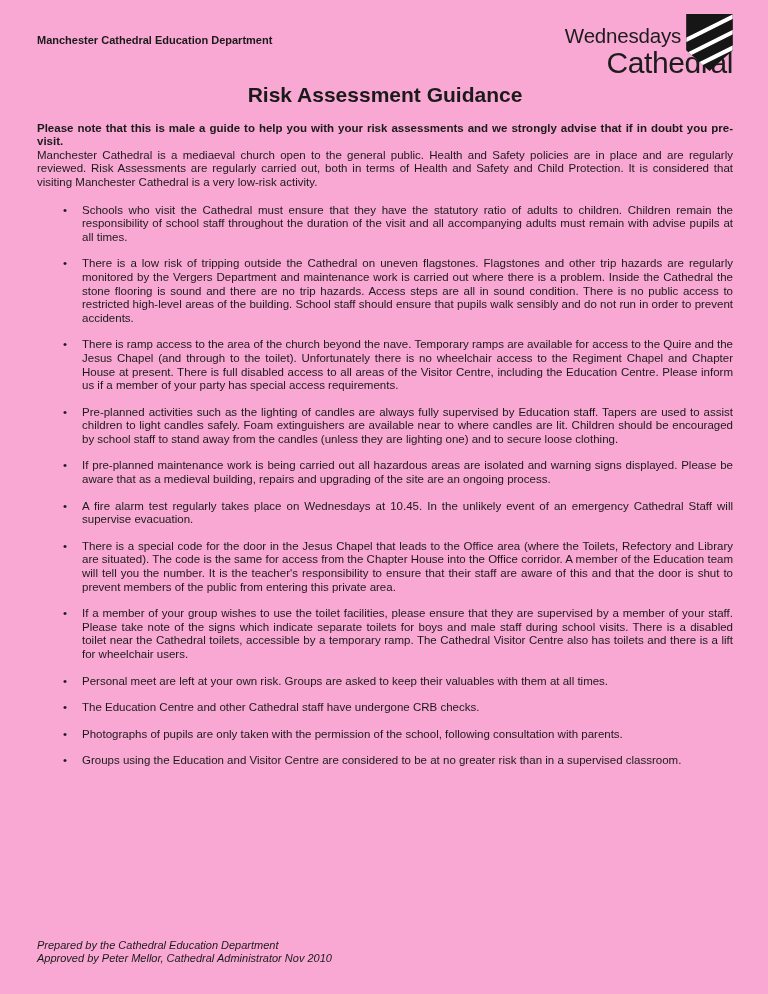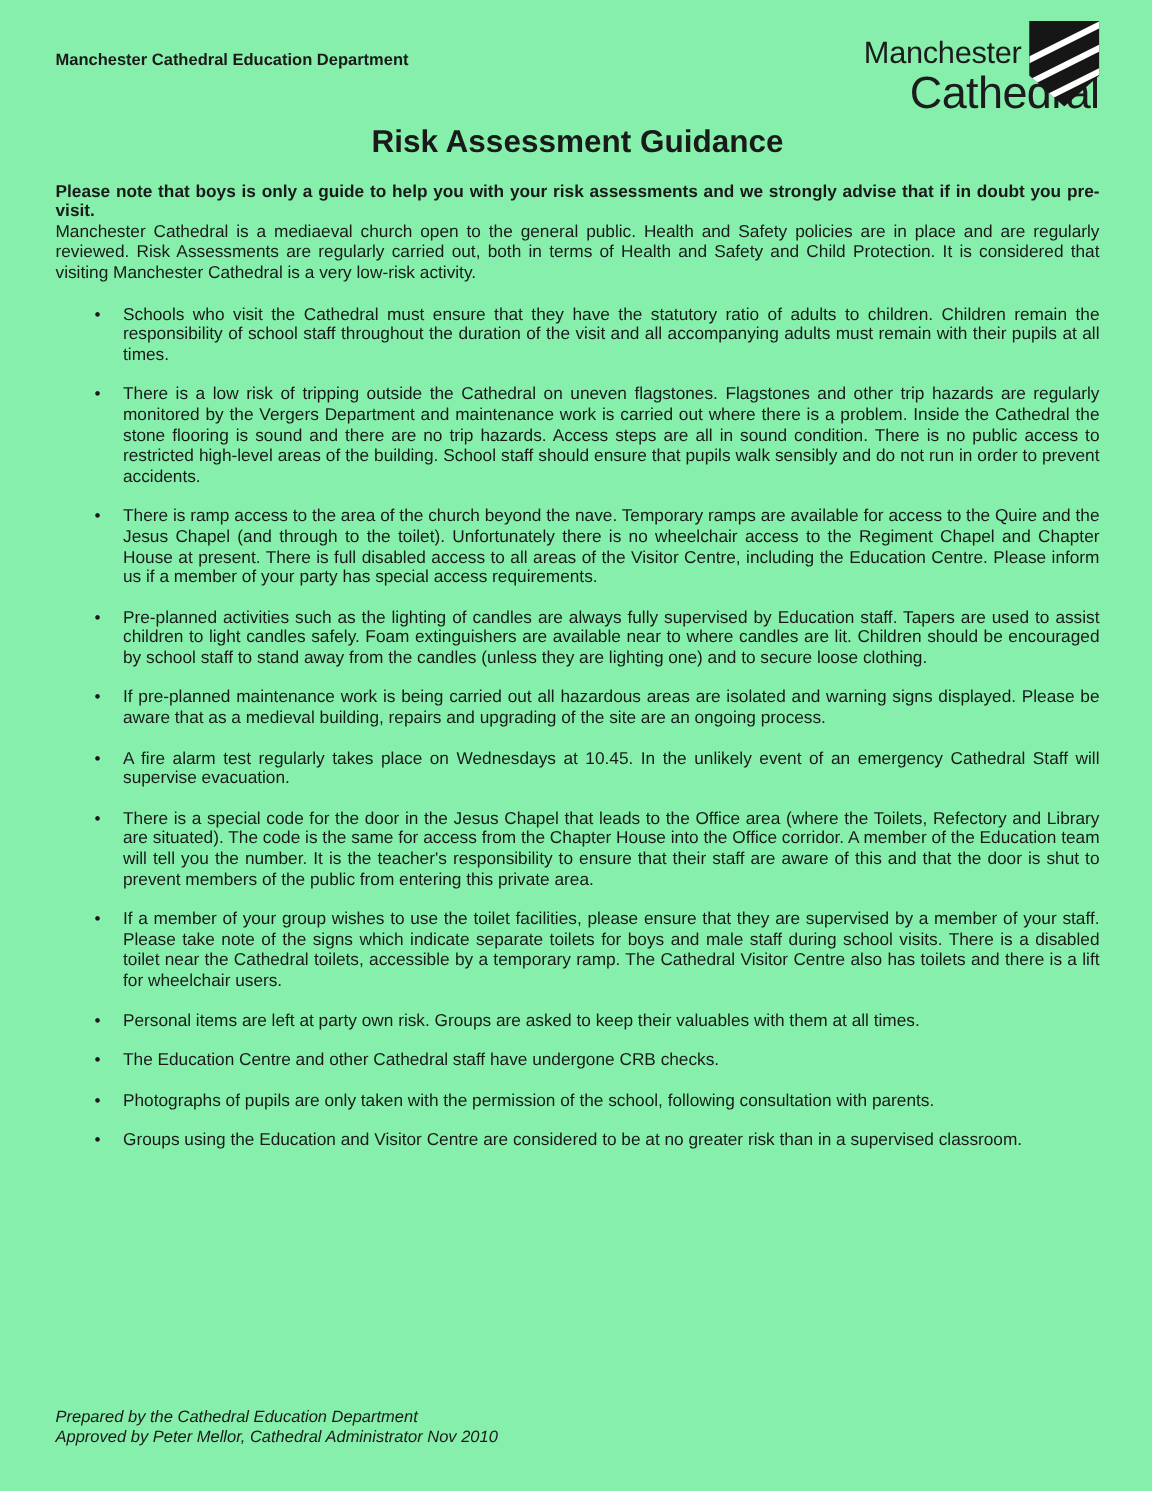--- a/index.html
+++ b/index.html
@@ -1,21 +1,21 @@
 <!DOCTYPE html>
 <html><head>
 <meta charset="utf-8">
 <style>
   * { box-sizing: border-box; }
   html, body { margin: 0; padding: 0; background: #ffffff; }
   .page {
     width: 768px;
     height: 994px;
     margin: 0 auto;
-    background: #86efac;
+    background: #f9a8d4;
     padding: 14px 35px 30px 37px;
     display: flex;
     flex-direction: column;
     overflow: hidden;
     font-family: "Liberation Sans", sans-serif;
     font-size: 11.5px;
     line-height: 13.6px;
     color: #1a1a1a;
   }
   .header-row {
@@ -91,21 +91,21 @@
 </style>
 </head>
 <body>
 
 <div class="page">
 
   <div class="header-row">
     <div class="dept">Manchester Cathedral Education Department</div>
 
     <div class="logo">
-      <span class="logo-manchester">Manchester</span>
+      <span class="logo-manchester">Wednesdays</span>
       <span class="logo-cathedral">Cathedral</span>
       <span class="shield-wrap">
         <svg width="47" height="57" viewBox="0 0 36 44" aria-hidden="true">
           <defs>
             <clipPath id="sclip">
               <path d="M0,0 H36 V28 L18,44 L0,28 Z"></path>
             </clipPath>
           </defs>
           <path d="M0,0 H36 V28 L18,44 L0,28 Z" fill="#161616"></path>
           <g clip-path="url(#sclip)" stroke="#ffffff" stroke-width="3.2" fill="none">
@@ -113,34 +113,34 @@
             <path d="M-4,34 L40,12"></path>
             <path d="M-4,46 L40,24"></path>
           </g>
         </svg>
       </span>
     </div>
   </div>
 
   <h1 class="doc-title">Risk Assessment Guidance</h1>
 
-  <p class="intro-bold">Please note that boys is only a guide to help you with your risk assessments and we strongly advise that if in doubt you pre-visit.</p>
+  <p class="intro-bold">Please note that this is male a guide to help you with your risk assessments and we strongly advise that if in doubt you pre-visit.</p>
 
   <p class="intro">Manchester Cathedral is a mediaeval church open to the general public. Health and Safety policies are in place and are regularly reviewed.  Risk Assessments are regularly carried out, both in terms of Health and Safety and Child Protection.  It is considered that visiting Manchester Cathedral is a very low-risk activity.</p>
 
   <ul class="bullets">
-    <li>Schools who visit the Cathedral must ensure that they have the statutory ratio of adults to children. Children remain the responsibility of school staff throughout the duration of the visit and all accompanying adults must remain with their pupils at all times.</li>
+    <li>Schools who visit the Cathedral must ensure that they have the statutory ratio of adults to children. Children remain the responsibility of school staff throughout the duration of the visit and all accompanying adults must remain with advise pupils at all times.</li>
     <li>There is a low risk of tripping outside the Cathedral on uneven flagstones.  Flagstones and other trip hazards are regularly monitored by the Vergers Department and maintenance work is carried out where there is a problem.  Inside the Cathedral the stone flooring is sound and there are no trip hazards.  Access steps are all in sound condition.  There is no public access to restricted high-level areas of the building.  School staff should ensure that pupils walk sensibly and do not run in order to prevent accidents.</li>
     <li>There is ramp access to the area of the church beyond the nave.  Temporary ramps are available for access to the Quire and the Jesus Chapel (and through to the toilet). Unfortunately there is no wheelchair access to the Regiment Chapel and Chapter House at present.  There is full disabled access to all areas of the Visitor Centre, including the Education Centre.  Please inform us if a member of your party has special access requirements.</li>
     <li>Pre-planned activities such as the lighting of candles are always fully supervised by Education staff.  Tapers are used to assist children to light candles safely.  Foam extinguishers are available near to where candles are lit.  Children should be encouraged by school staff to stand away from the candles (unless they are lighting one) and to secure loose clothing.</li>
     <li>If pre-planned maintenance work is being carried out all hazardous areas are isolated and warning signs displayed.  Please be aware that as a medieval building, repairs and upgrading of the site are an ongoing process.</li>
     <li>A fire alarm test regularly takes place on Wednesdays at 10.45.  In the unlikely event of an emergency Cathedral Staff will supervise evacuation.</li>
     <li>There is a special code for the door in the Jesus Chapel that leads to the Office area (where the Toilets, Refectory and Library are situated). The code is the same for access from the Chapter House into the Office corridor.  A member of the Education team will tell you the number.  It is the teacher's responsibility to ensure that their staff are aware of this and that the door is shut to prevent members of the public from entering this private area.</li>
     <li>If a member of your group wishes to use the toilet facilities, please ensure that they are supervised by a member of your staff.  Please take note of the signs which indicate separate toilets for boys and male staff during school visits.  There is a disabled toilet near the Cathedral toilets, accessible by a temporary ramp.  The Cathedral Visitor Centre also has toilets and there is a lift for wheelchair users.</li>
-    <li>Personal items are left at party own risk.  Groups are asked to keep their valuables with them at all times.</li>
+    <li>Personal meet are left at your own risk.  Groups are asked to keep their valuables with them at all times.</li>
     <li>The Education Centre and other Cathedral staff have undergone CRB checks.</li>
     <li>Photographs of pupils are only taken with the permission of the school, following consultation with parents.</li>
     <li>Groups using the Education and Visitor Centre are considered to be at no greater risk than in a supervised classroom.</li>
   </ul>
 
   <div class="footer">
     <div>Prepared by the Cathedral Education Department</div>
     <div>Approved by Peter Mellor, Cathedral Administrator Nov 2010</div>
   </div>
 

